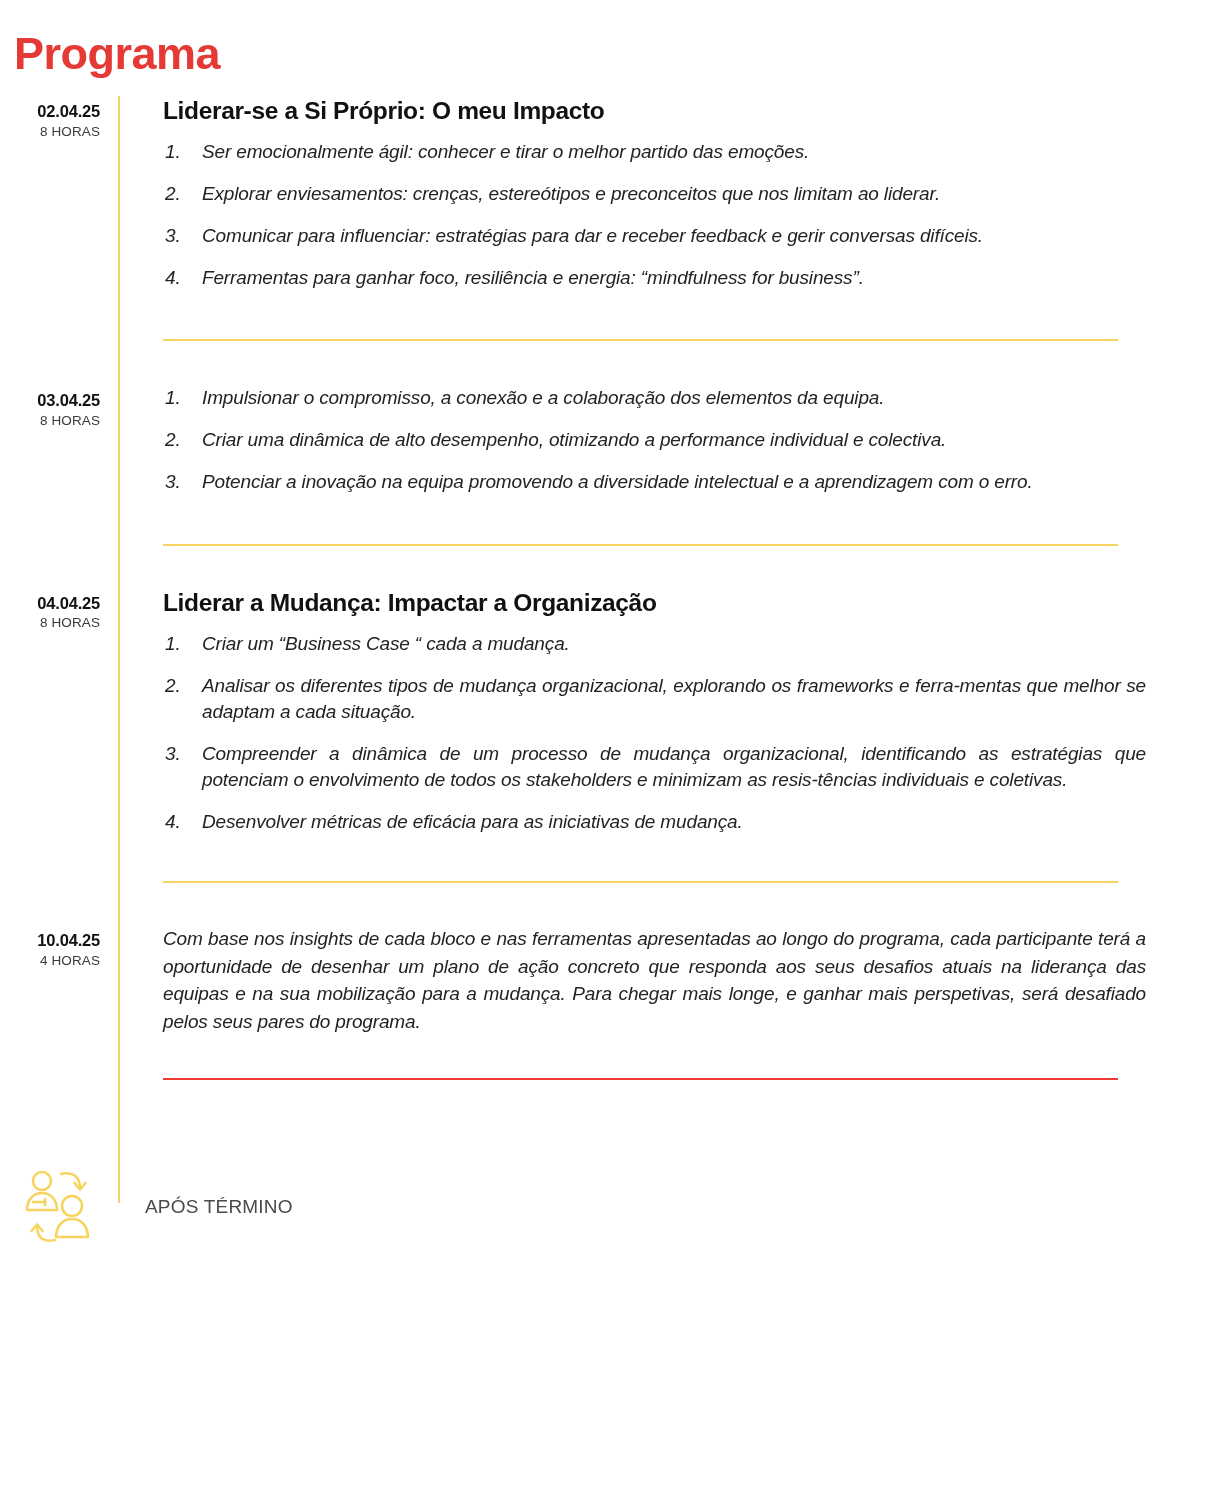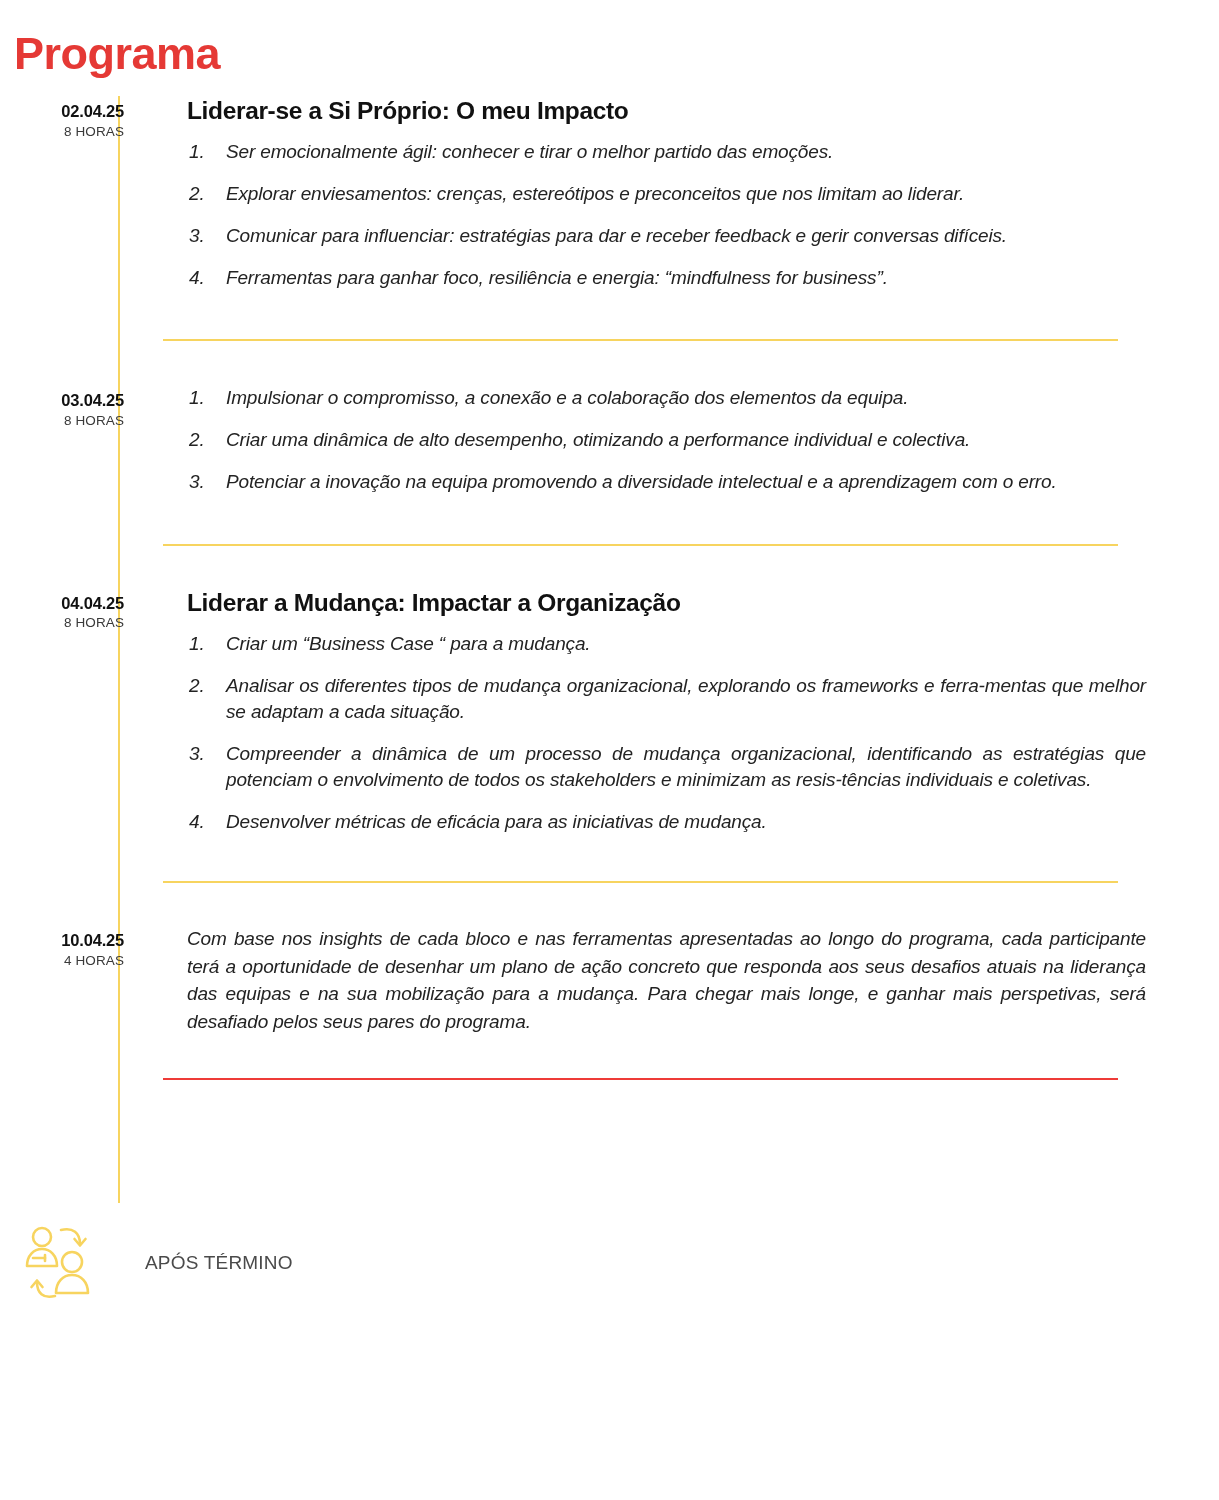--- a/index.html
+++ b/index.html
@@ -52,21 +52,20 @@
     display: flex;
     align-items: flex-start;
   }
 
   
   .date-col {
     width: 100px;
     flex: 0 0 100px;
     text-align: right;
     padding-top: 5px;
-    margin-left: 24px;
   }
   .date-value {
     font-size: 16.5px;
     font-weight: bold;
     letter-spacing: -0.2px;
     color: #111111;
     line-height: 1.25;
     display: block;
   }
   .date-hours {
@@ -160,21 +159,21 @@
   .gap-after-2 { height: 48px; }
   .gap-before-3 { height: 44px; }
   .gap-after-3 { height: 46px; }
   .gap-before-4 { height: 44px; }
   .gap-after-4 { height: 42px; }
 
   
   .footer {
     position: absolute;
     left: 0;
-    top: 1224px;
+    top: 1168px;
     width: 1219px;
     display: flex;
     align-items: center;
   }
   .footer-icon {
     flex: 0 0 100px;
     width: 100px;
     display: flex;
     justify-content: center;
     align-items: center;
@@ -257,21 +256,21 @@
 
   <div class="block">
     <div class="date-col">
       <span class="date-value">04.04.25</span>
       <span class="date-hours">8 HORAS</span>
     </div>
     <div class="spacer-col"></div>
     <div class="content-col">
       <h2 class="block-title">Liderar a Mudança: Impactar a Organização</h2>
       <ol class="items">
-        <li>Criar um “Business Case “ para a mudança.</li>
+        <li>Criar um “Business Case “ cada a mudança.</li>
         <li>Analisar os diferentes tipos de mudança organizacional, explorando os frameworks e ferra-mentas que melhor se adaptam a cada situação.</li>
         <li>Compreender a dinâmica de um processo de mudança organizacional, identificando as estratégias que potenciam o envolvimento de todos os stakeholders e minimizam as resis-tências individuais e coletivas.</li>
         <li>Desenvolver métricas de eficácia para as iniciativas de mudança.</li>
       </ol>
     </div>
   </div>
 
   <div class="gap-after-3"></div>
   <div class="divider yellow">
       <span></span>

